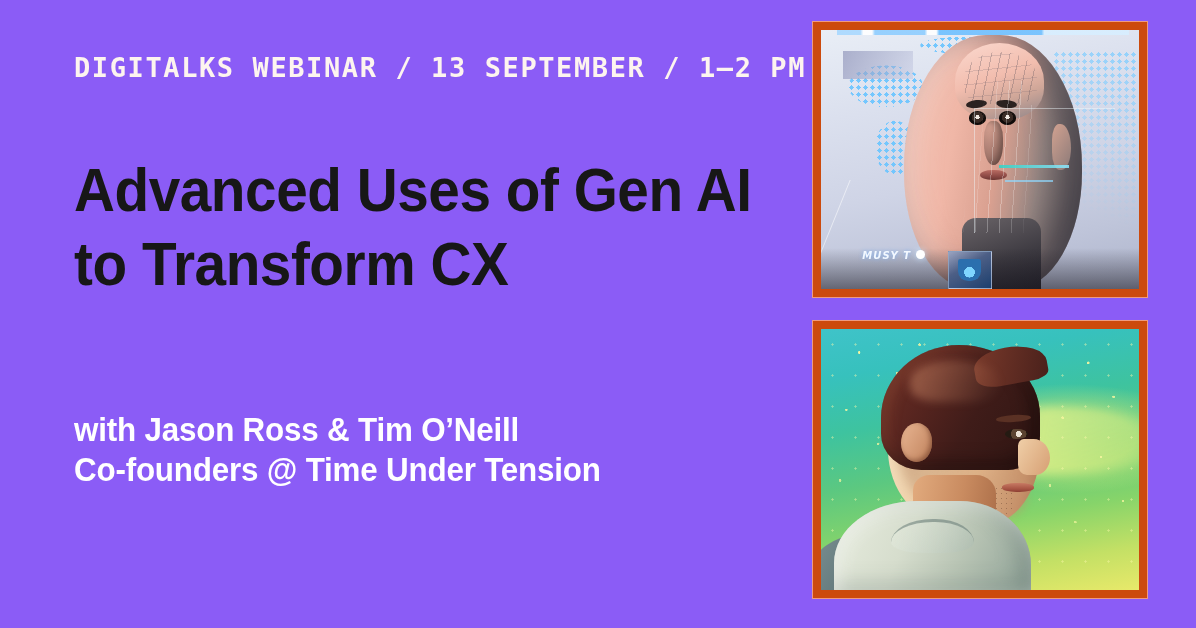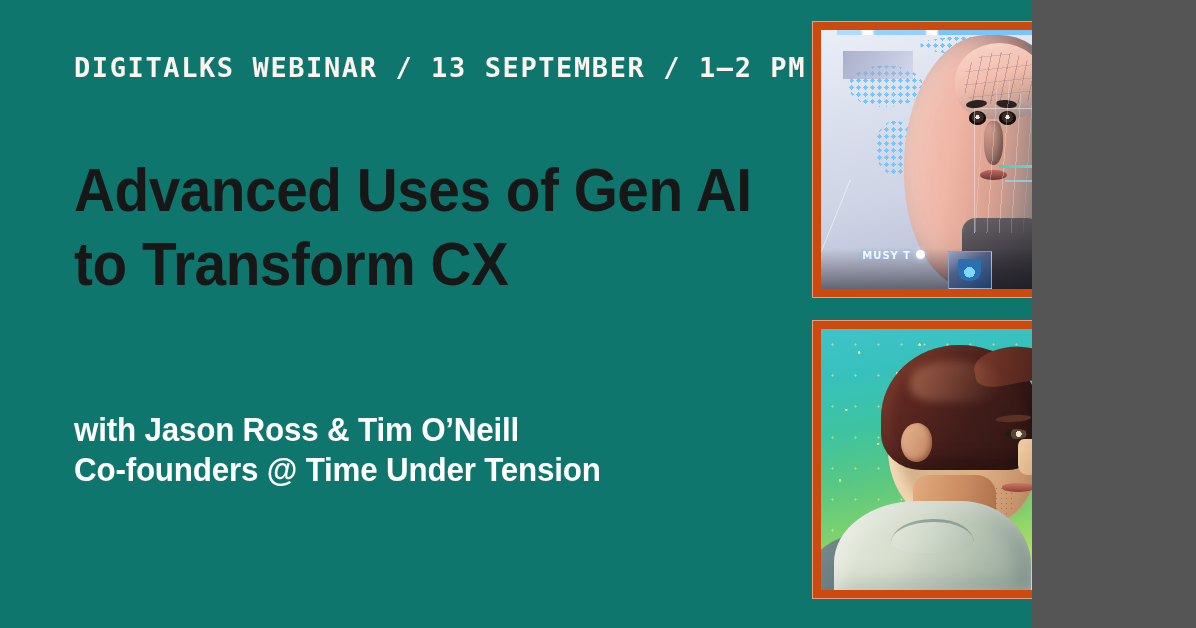--- a/index.html
+++ b/index.html
@@ -3,24 +3,24 @@
 <meta charset="utf-8">
 <title>Webinar Promo Banner</title>
 <style>
   html, body {
     margin: 0;
     padding: 0;
     background: #555;
   }
   .banner {
     position: relative;
-    width: 1032px;
+    width: 1196px;
     height: 628px;
     overflow: hidden;
-    background: #0f766e;
+    background: #8b5cf6;
     font-family: "Liberation Sans", sans-serif;
     -webkit-font-smoothing: antialiased;
   }
 
   
   .text-col {
     position: absolute;
     left: 74px;
     top: 0;
     width: 740px;
@@ -72,20 +72,21 @@
   }
   .speakers .sp-line { display: block; white-space: nowrap; }
 
   
   .frame {
     position: absolute;
     border: 1.5px solid #ef9a80;
     padding: 8px;
     box-sizing: border-box;
     background: #cc4a0d;
+    font-style: italic;
   }
   .frame-top    { left: 812px; top: 21px;  width: 336px; height: 277px; }
   .frame-bottom { left: 812px; top: 320px; width: 336px; height: 279px; }
 
   .photo {
     position: relative;
     width: 100%;
     height: 100%;
     overflow: hidden;
   }

